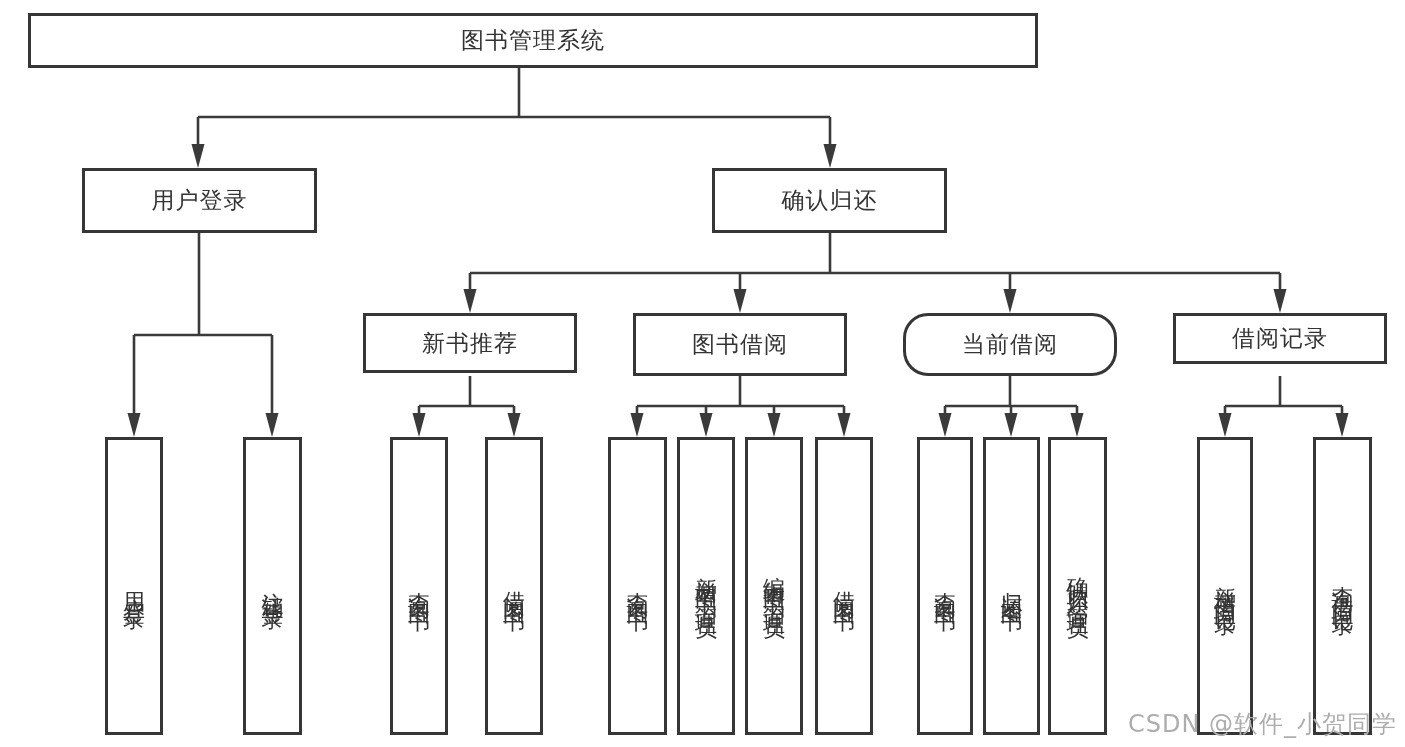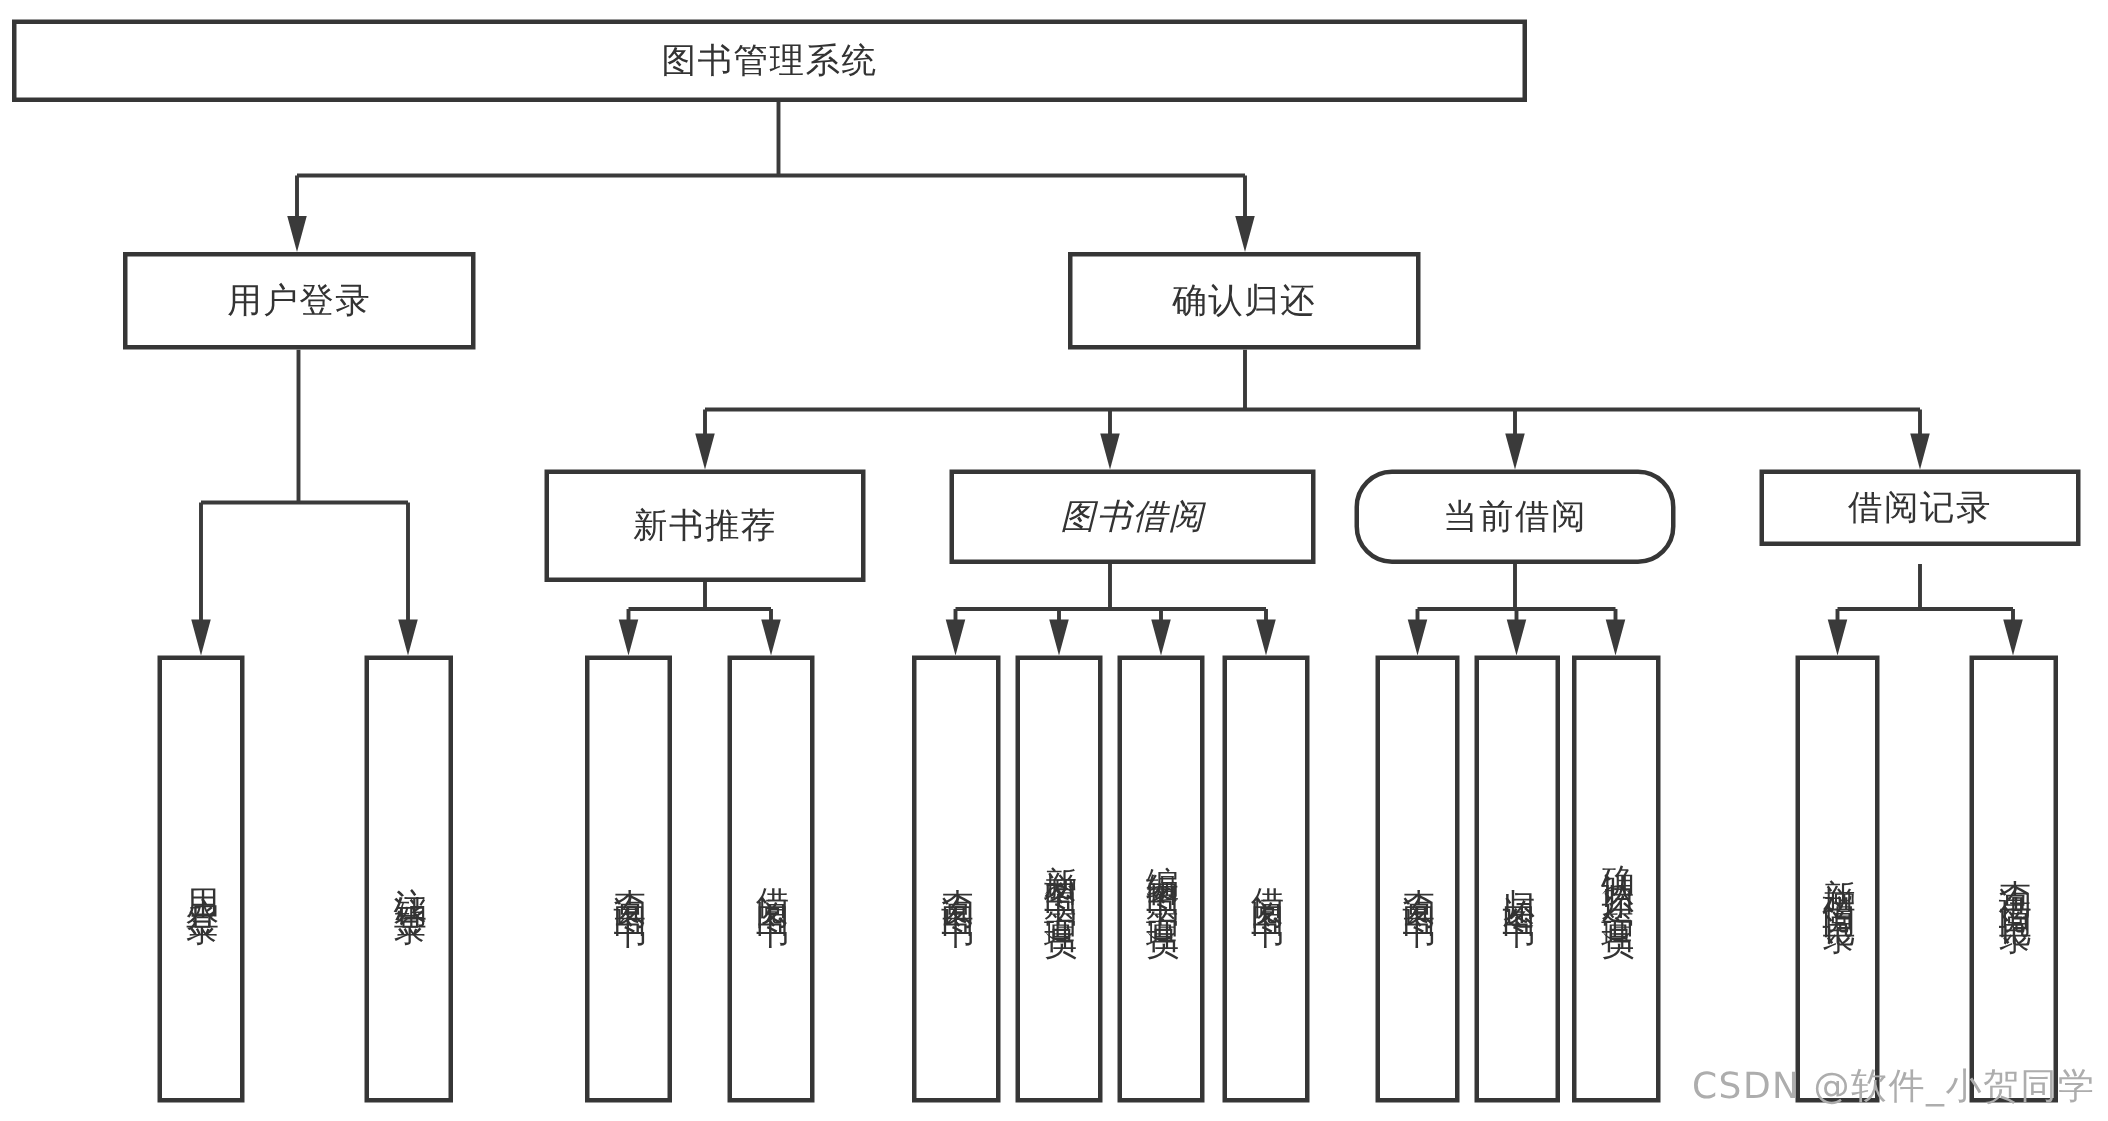--- a/index.html
+++ b/index.html
@@ -49,25 +49,25 @@
     white-space: nowrap;
   }
   .leaf span {
     writing-mode: vertical-rl;
     text-orientation: mixed;
     font-size: 22px;
     letter-spacing: 6px;
     line-height: 1;
   }
   
-  .n-root   { left: 8px;   top: 13px;  width: 1010px; height: 55px; }
+  .n-root   { left: 28px;   top: 13px;  width: 1010px; height: 55px; }
   .n-login  { left: 82px;   top: 168px; width: 235px;  height: 65px; }
   .n-mgmt   { left: 712px;  top: 168px; width: 235px;  height: 65px; }
-  .n-newb   { left: 363px;  top: 313px; width: 214px;  height: 75px; }
-  .n-borrow { left: 633px;  top: 313px; width: 244px;  height: 63px; font-style: italic; }
+  .n-newb   { left: 363px;  top: 313px; width: 214px;  height: 60px; }
+  .n-borrow { left: 633px;  top: 313px; width: 214px;  height: 63px; }
   .n-curr   { left: 903px;  top: 313px; width: 214px;  height: 63px; border-radius: 25px; }
   .n-rec    { left: 1173px; top: 313px; width: 214px;  height: 51px; }
   
   .leaf { top: 437px; height: 298px; }
   .l1  { left: 105px;  width: 58px; }
   .l2  { left: 243px;  width: 59px; }
   .l3  { left: 390px;  width: 58px; }
   .l4  { left: 485px;  width: 58px; }
   .l5  { left: 608px;  width: 59px; }
   .l6  { left: 677px;  width: 58px; }

